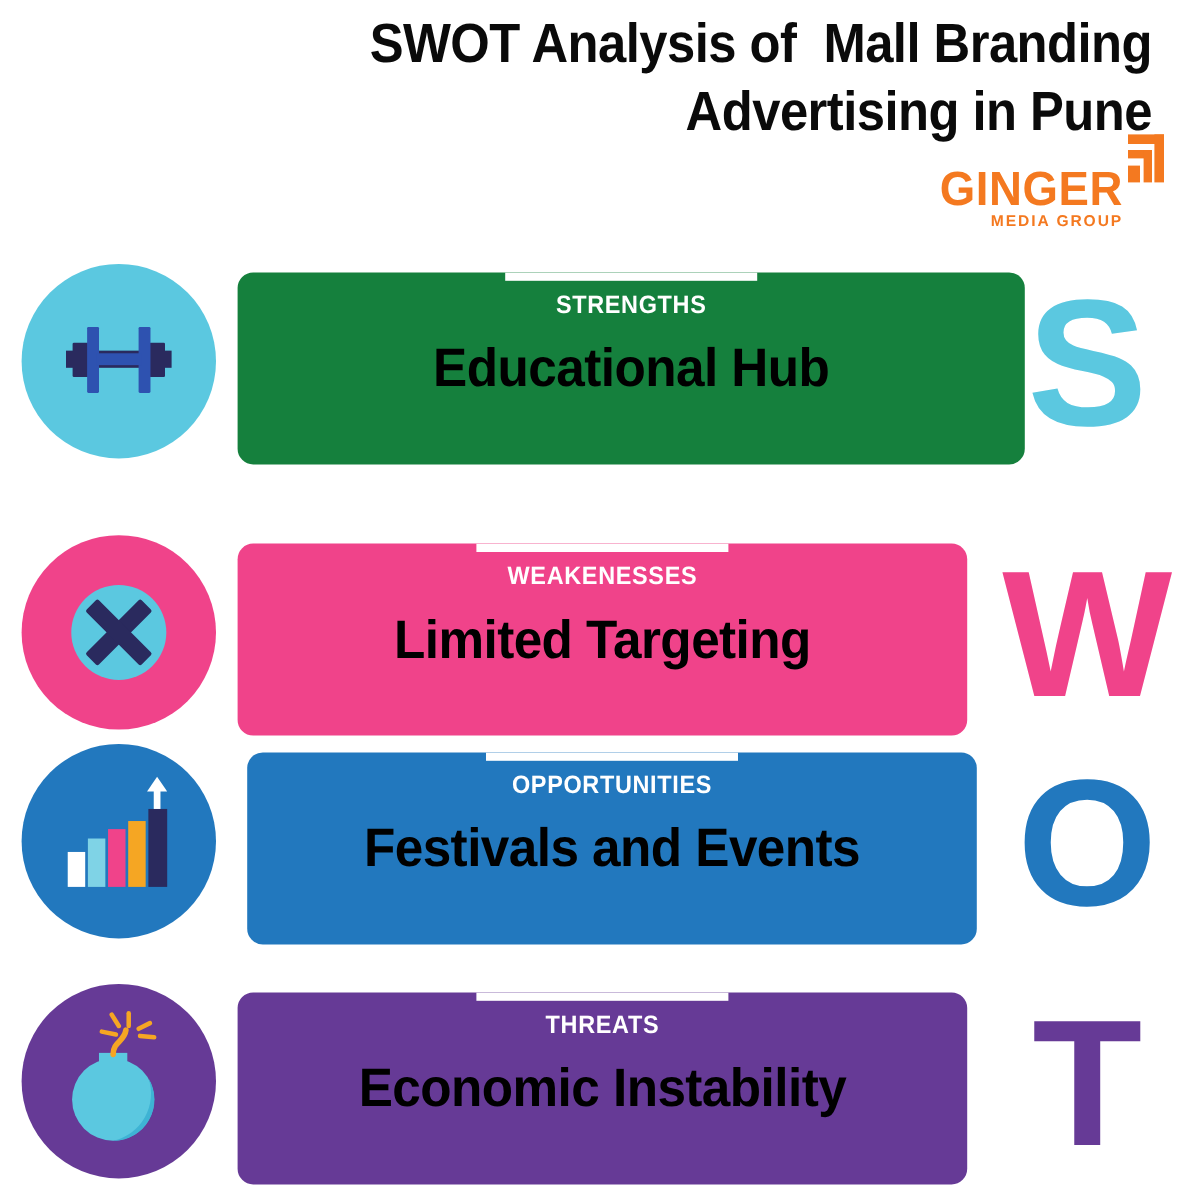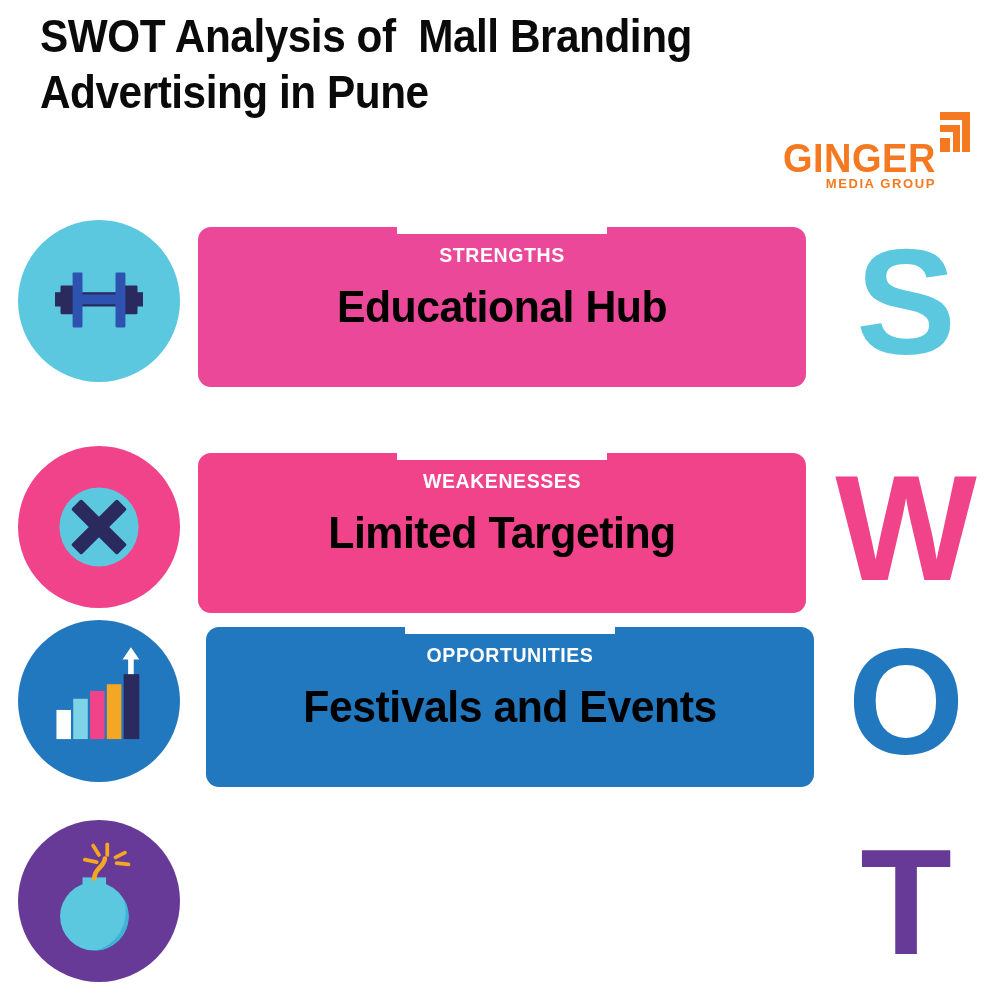--- a/index.html
+++ b/index.html
@@ -4,21 +4,21 @@
 <style>
   html,body{margin:0;padding:0;background:#ffffff;}
   body{
     width:1000px;height:1000px;position:relative;overflow:hidden;
     font-family:"Liberation Sans","DejaVu Sans",sans-serif;
     -webkit-font-smoothing:antialiased;
   }
 
   
   #title-block{
-    position:absolute;left:0;top:8px;width:1000px;text-align:left;
+    position:absolute;left:0;top:8px;width:1000px;text-align:right;
   }
   .title-line{
     font-family:"Liberation Sans","DejaVu Sans",sans-serif;
     font-weight:bold;font-size:46px;line-height:56px;color:#0a0a0a;
     letter-spacing:-0.5px;white-space:pre;
     transform:scaleX(0.92);transform-origin:center;
   }
 
   
   #logo{
@@ -101,21 +101,21 @@
   <div class="badge" style="background:#5BC8E0;">
     <svg class="icon-svg" width="110" height="110" viewBox="0 0 100 100">
       <rect x="10" y="42" width="80" height="13" fill="#2A2A5E"></rect>
       <rect x="15" y="36" width="12" height="26" rx="1" fill="#2A2A5E"></rect>
       <rect x="73" y="36" width="12" height="26" rx="1" fill="#2A2A5E"></rect>
       <rect x="26" y="24" width="9" height="50" rx="1" fill="#2E52B0"></rect>
       <rect x="65" y="24" width="9" height="50" rx="1" fill="#2E52B0"></rect>
       <rect x="33" y="44" width="34" height="9" fill="#2E52B0"></rect>
     </svg>
   </div>
-  <div class="bar" style="background:#ec4899;">
+  <div class="bar" style="background:#15803d;padding-left:48px;">
     <div class="bar-underline"></div>
     <div class="bar-kicker">STRENGTHS</div>
     <div class="bar-title">Educational Hub</div>
   </div>
   <div class="swot-letter" style="color:#5BC8E0;">S</div>
 </div>
 
 <div class="swot-row" style="top:412px;margin-top:26px;">
   <div class="badge" style="background:#F0438A;">
     <svg class="icon-svg" width="120" height="120" viewBox="0 0 100 100">
@@ -163,14 +163,19 @@
       <path d="M46 31 C46 22 54 22 55 14" stroke="#F5A623" stroke-width="4" fill="none" stroke-linecap="round"></path>
       <g stroke="#F5A623" stroke-width="3.2" stroke-linecap="round">
         <line x1="57" y1="11" x2="57" y2="2"></line>
         <line x1="64" y1="13" x2="72" y2="9"></line>
         <line x1="65" y1="18" x2="75" y2="19"></line>
         <line x1="50" y1="11" x2="45" y2="3"></line>
         <line x1="48" y1="17" x2="38" y2="15"></line>
       </g>
     </svg>
   </div>
+  <div class="bar" style="background:#663A96;">
+    <div class="bar-underline"></div>
+    <div class="bar-kicker">THREATS</div>
+    <div class="bar-title">Economic Instability</div>
+  </div>
   <div class="swot-letter" style="color:#663A96;">T</div>
 </div>
 
 </body></html>

